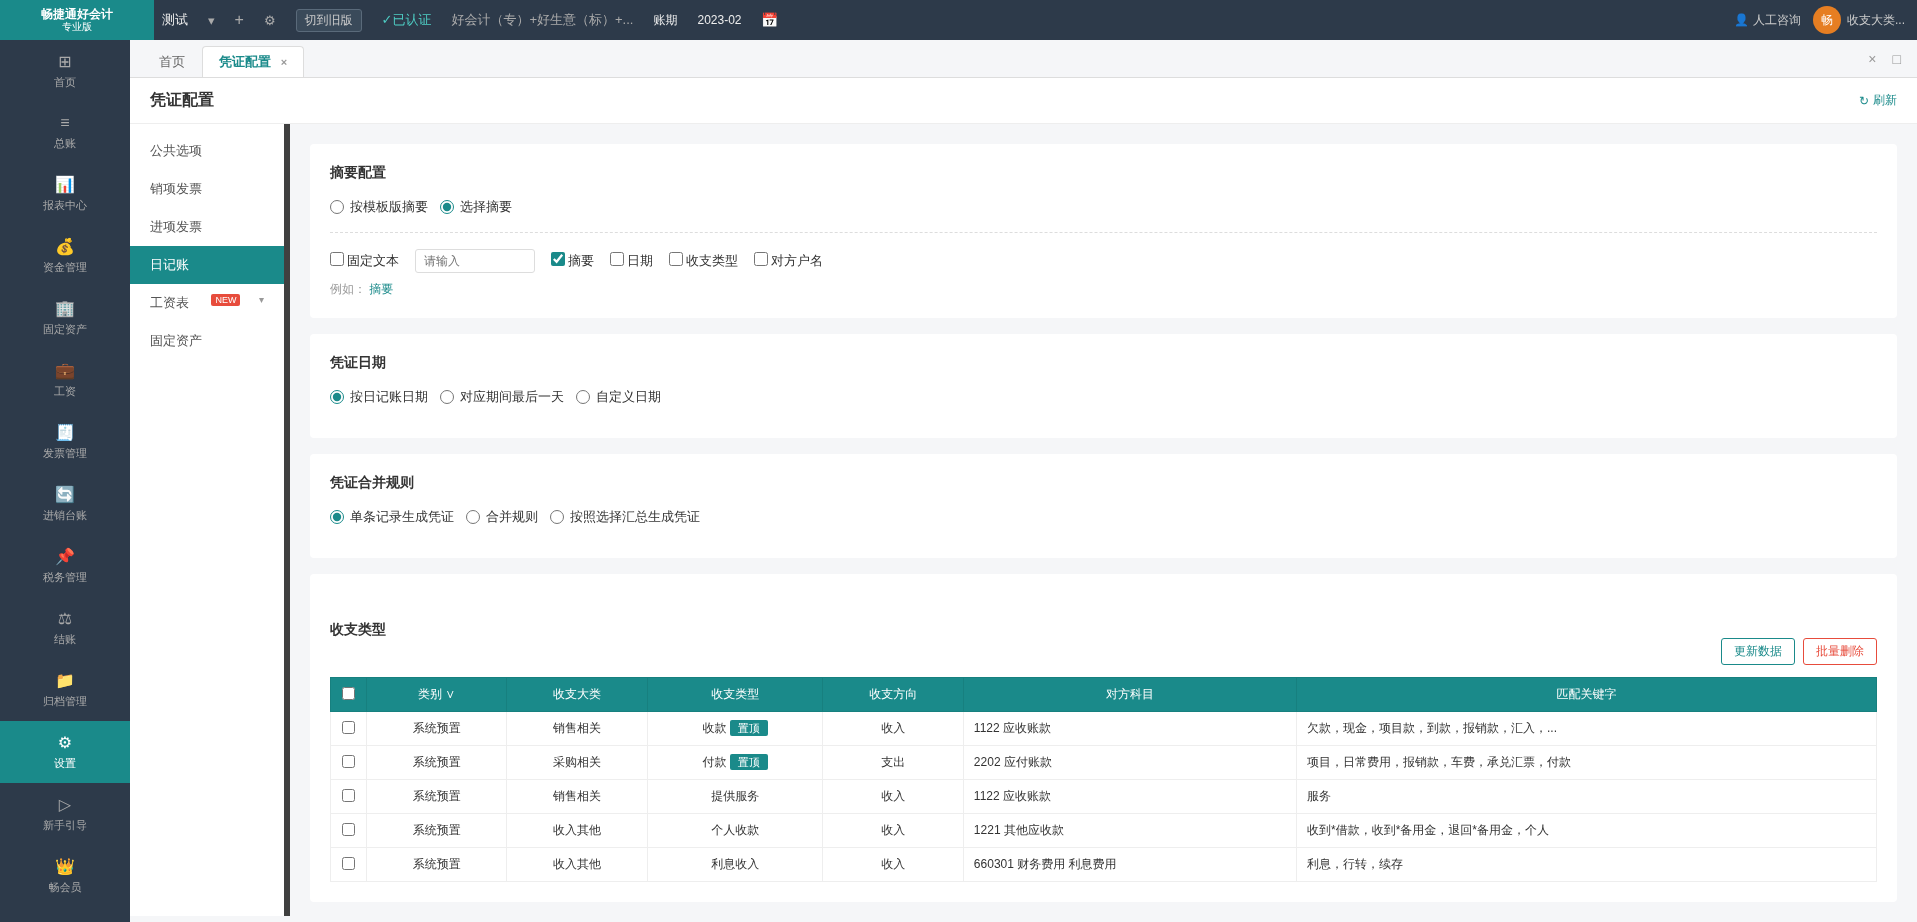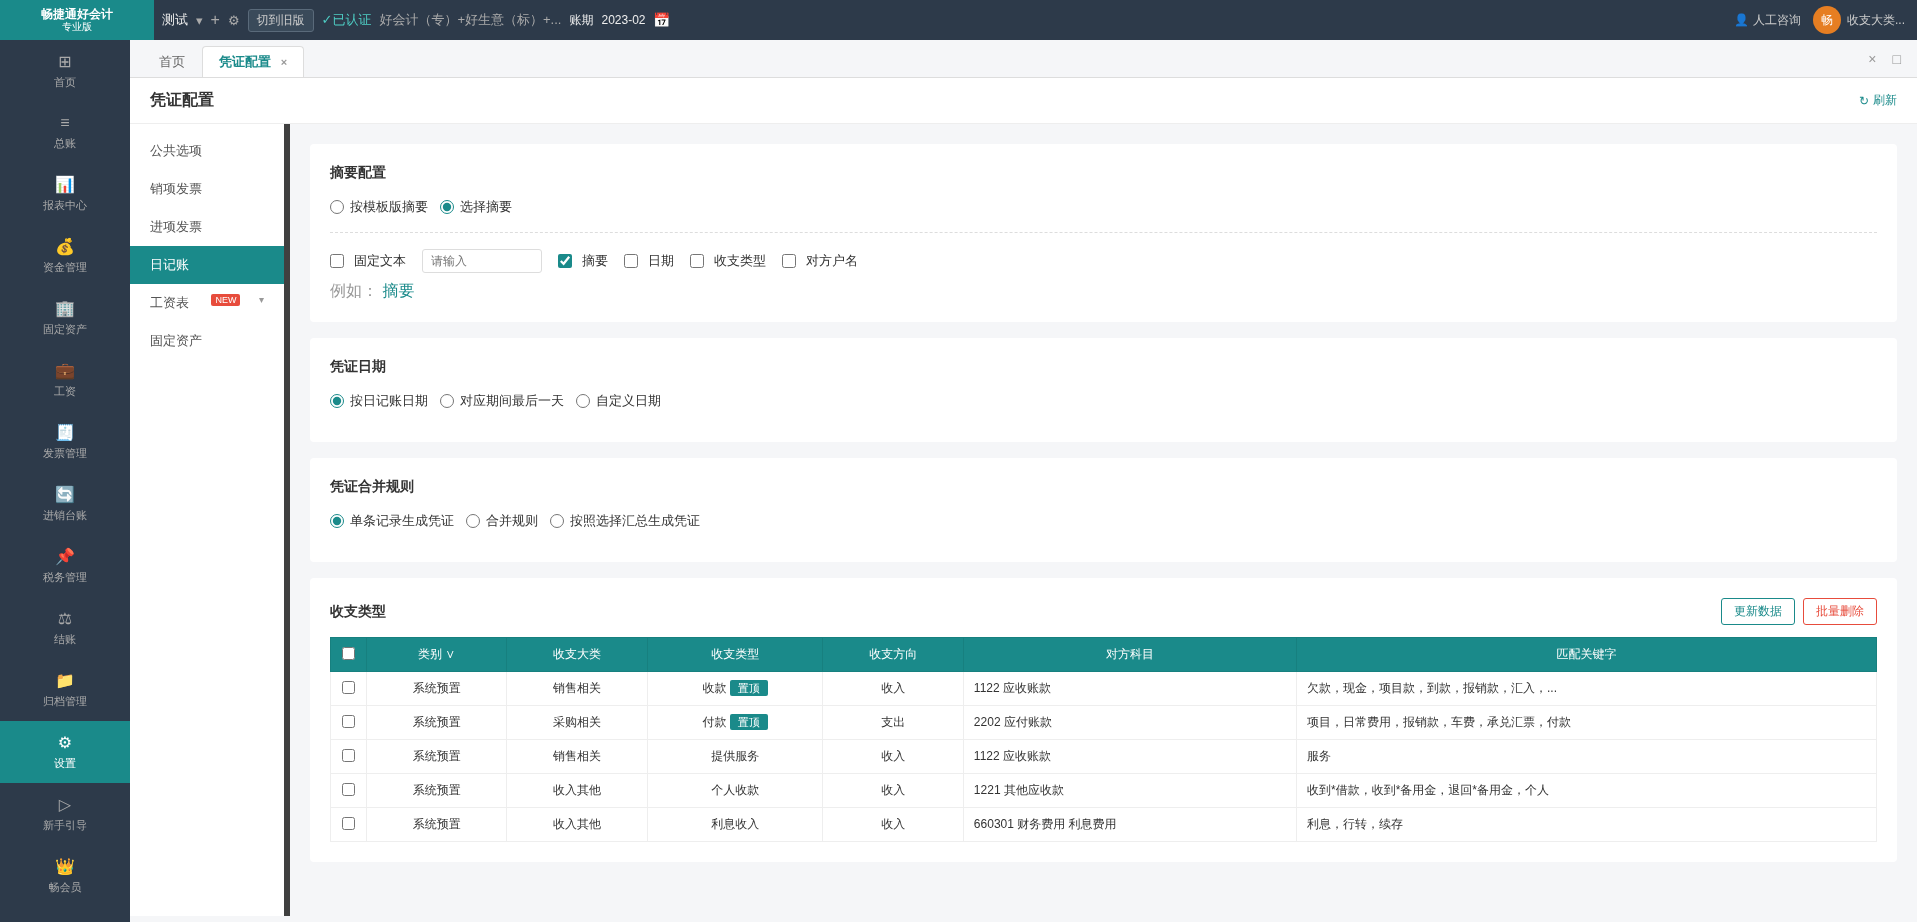--- a/index.html
+++ b/index.html
@@ -2,21 +2,21 @@
 <html><head>
   <meta charset="utf-8">
   <style>
     * { box-sizing: border-box; margin: 0; padding: 0; font-family: 'Microsoft YaHei', '微软雅黑', Arial, sans-serif; }
     body { background: #f0f2f5; font-size: 13px; color: #333; display: flex; flex-direction: column; height: 922px; overflow: hidden; }
 
     
     .topbar { background: #2d3a4a; height: 40px; display: flex; align-items: center; padding: 0 12px; color: #ccc; flex-shrink: 0; }
     .topbar-logo { display: flex; align-items: center; background: #1a8a8a; width: 154px; height: 40px; justify-content: center; margin-left: -12px; margin-right: 8px; }
     .topbar-logo-text { color: white; font-size: 12px; font-weight: bold; line-height: 1.2; text-align: center; }
-    .topbar-middle { display: flex; align-items: center; gap: 8px; flex: 1; }
+    .topbar-middle { display: flex; align-items: center; gap: 20px; flex: 1; }
     .topbar-company { color: #eee; font-size: 13px; }
     .topbar-arrow { color: #aaa; }
     .topbar-plus { color: #aaa; font-size: 16px; }
     .topbar-gear { color: #aaa; }
     .topbar-switch-btn { border: 1px solid #5a6a7a; background: #3a4a5a; color: #ccc; padding: 2px 8px; border-radius: 3px; font-size: 12px; cursor: pointer; }
     .badge-green { color: #4ecdc4; }
     .badge-text { color: #aaa; }
     .topbar-period { color: #eee; font-size: 12px; }
     .topbar-right { display: flex; align-items: center; gap: 12px; }
     .topbar-service { color: #ccc; font-size: 12px; display: flex; align-items: center; gap: 4px; }
@@ -68,27 +68,27 @@
     .section-title { font-size: 14px; font-weight: bold; color: #333; margin-bottom: 16px; }
     .section-divider { border: none; border-top: 1px dashed #ddd; margin: 16px 0; }
 
     
     .radio-group { display: flex; gap: 12px; align-items: center; margin-bottom: 12px; }
     .radio-item { display: flex; align-items: center; gap: 6px; cursor: pointer; }
     .radio-input { width: 14px; height: 14px; accent-color: #1a8a8a; }
 
     
     .checkbox-group { display: flex; gap: 16px; align-items: center; flex-wrap: wrap; }
-    .checkbox-item { display: flex; align-items: center; gap: 10px; cursor: pointer; }
+    .checkbox-item { display: flex; align-items: flex-start; gap: 3px; cursor: pointer; }
     .checkbox-input { width: 14px; height: 14px; accent-color: #1a8a8a; }
     .fixed-text-input { border: 1px solid #ddd; padding: 4px 8px; border-radius: 3px; font-size: 12px; color: #999; width: 120px; }
-    .example-text { color: #1a8a8a; font-size: 16px; margin-top: 8px; }
+    .example-text { color: #1a8a8a; font-size: 12px; margin-top: 8px; }
     .example-label { color: #999; }
     .section-header { display: flex; justify-content: space-between; align-items: center; margin-bottom: 12px; }
-    .section-actions { display: flex; gap: 8px; }
+    .section-actions { display: flex; gap: 8px; margin-top: 44px; }
     .btn-outline { border: 1px solid #1a8a8a; color: #1a8a8a; background: white; padding: 4px 12px; border-radius: 3px; font-size: 12px; cursor: pointer; }
     .btn-outline-red { border: 1px solid #e74c3c; color: #e74c3c; background: white; padding: 4px 12px; border-radius: 3px; font-size: 12px; cursor: pointer; }
 
     
     .data-table { width: 100%; border-collapse: collapse; }
     .data-table th { background: #1a8a8a; color: white; padding: 8px 10px; text-align: center; font-size: 12px; font-weight: normal; border: 1px solid #17807f; }
     .data-table td { padding: 8px 10px; text-align: center; font-size: 12px; border: 1px solid #eee; background: white; }
     .th-checkbox { width: 36px; }
     .td-checkbox { width: 36px; }
     .reset-badge { background: #1a8a8a; color: white; padding: 2px 8px; border-radius: 2px; font-size: 11px; cursor: pointer; }

